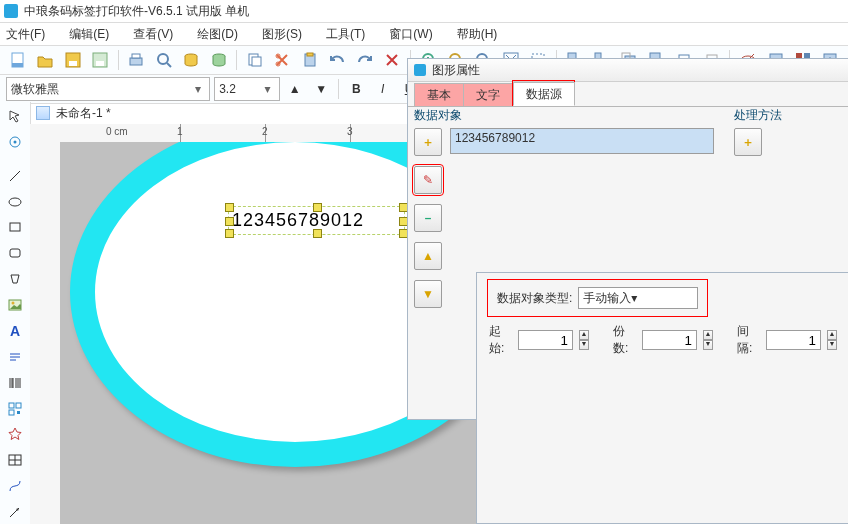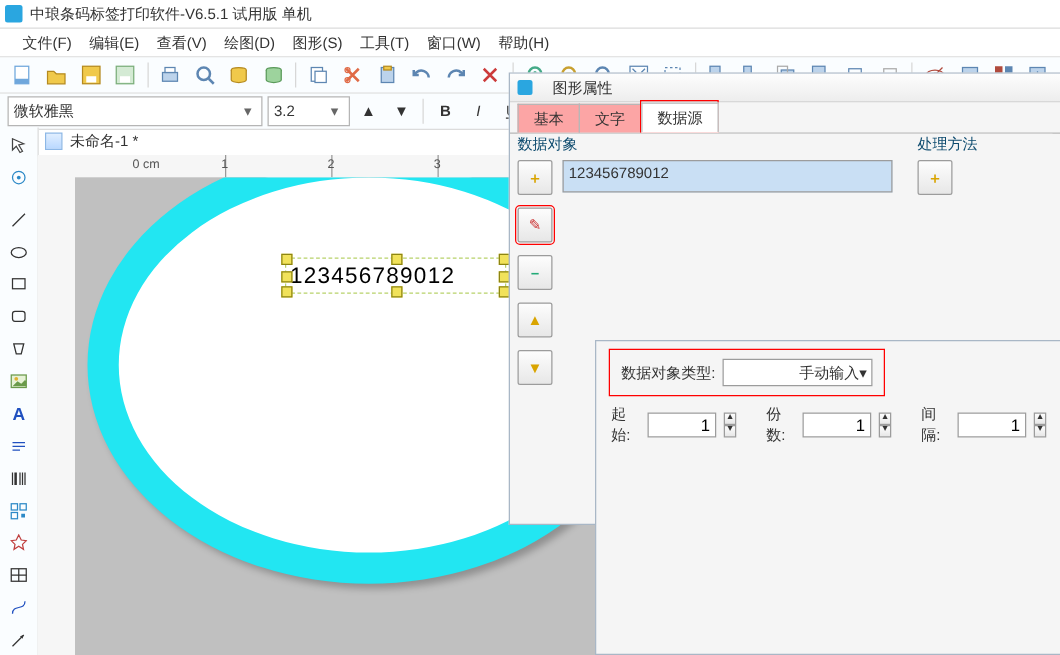--- a/index.html
+++ b/index.html
@@ -1,18 +1,18 @@
 <!DOCTYPE html>
 <html><head>
 <meta charset="utf-8">
 <style>
 html,body{margin:0;padding:0;font-family:"Microsoft YaHei","微软雅黑",sans-serif;font-size:12px;color:#333;background:#fff;width:848px;height:524px;overflow:hidden}
 .titlebar{height:22px;background:#fff;border-bottom:1px solid #dcdcdc;display:flex;align-items:center;padding:0 4px;gap:6px}
 .app-icon{width:14px;height:14px;background:#2aa6e0;border-radius:2px;display:inline-block}
-.menubar{height:22px;display:flex;align-items:center;gap:2px;padding:0 12px;border-bottom:1px solid #dcdcdc}
+.menubar{height:22px;display:flex;align-items:center;gap:12px;padding:0 0;border-bottom:1px solid #dcdcdc}
 .menu-item{padding:2px 6px}
 .toolbar1,.toolbar2{height:28px;border-bottom:1px solid #dcdcdc;display:flex;align-items:center;gap:4px;padding:0 6px;background:#fafdff}
 .tbtn{width:22px;height:22px;display:flex;align-items:center;justify-content:center;border:1px solid transparent;border-radius:2px}
 .sep{width:1px;height:20px;background:#d7d7d7;margin:0 2px}
 .font-select{width:210px;height:22px;border:1px solid #b5b5b5;background:#fff;display:flex;align-items:center;padding:0 4px;justify-content:space-between}
 .size-select{width:60px;height:22px;border:1px solid #b5b5b5;background:#fff;display:flex;align-items:center;padding:0 4px;justify-content:space-between}
 .dd-btn{width:14px;height:20px;display:flex;align-items:center;justify-content:center;color:#666}
 .main{position:absolute;top:102px;left:0;right:0;bottom:0}
 .left-tools{position:absolute;top:0;left:0;width:30px;bottom:0;border-right:1px solid #dcdcdc;background:#fafdff;display:flex;flex-direction:column;gap:2px;padding-top:2px;align-items:center}
 .lbtn{width:22px;height:22px;border:1px solid transparent;display:flex;align-items:center;justify-content:center}
@@ -21,38 +21,38 @@
 .doc-ico{width:12px;height:12px;background:linear-gradient(#e1efff,#b9d8ff);border:1px solid #8cb7e6}
 .ruler-h{position:absolute;left:30px;top:22px;right:0;height:18px;background:#f6f6f6;border-bottom:1px solid #ccc;overflow:hidden}
 .ruler-v{position:absolute;left:0;top:22px;width:30px;bottom:0;background:#f6f6f6;border-right:1px solid #ccc}
 .canvas-wrap{position:absolute;left:30px;top:40px;right:0;bottom:0;background:#c0c0c0;overflow:hidden}
 .label-shape{position:absolute;left:10px;top:-25px;width:400px;height:300px;background:#fff;border-radius:50%;border:25px solid #22e6f2;box-shadow:4px 4px 6px rgba(0,0,0,.25)}
 .text-object{position:absolute;left:172px;top:68px;font-size:18px;font-family:Arial;color:#000;letter-spacing:1px}
 .sel-marker{position:absolute;border:1px dashed #b8d26a}
 .handle{position:absolute;width:7px;height:7px;background:#f1e25a;border:1px solid #8d8512}
 .h-tl{left:-4px;top:-4px}.h-tr{right:-4px;top:-4px}.h-bl{left:-4px;bottom:-4px}.h-br{right:-4px;bottom:-4px}.h-tc{left:50%;top:-4px;margin-left:-4px}.h-bc{left:50%;bottom:-4px;margin-left:-4px}.h-ml{left:-4px;top:50%;margin-top:-4px}.h-mr{right:-4px;top:50%;margin-top:-4px}
 .prop-dialog{position:absolute;left:407px;top:58px;width:440px;height:360px;background:#f5f5f5;border:1px solid #a9b7c6}
-.prop-title{height:22px;background:linear-gradient(#fdfdfd,#ededed);border-bottom:1px solid #cfcfcf;display:flex;align-items:center;padding:0 6px;gap:16px}
+.prop-title{height:22px;background:linear-gradient(#fdfdfd,#ededed);border-bottom:1px solid #cfcfcf;display:flex;align-items:center;padding:0 6px;gap:6px}
 .tabs{height:24px;display:flex;align-items:flex-end;padding:0 6px;gap:0;border-bottom:1px solid #b7b7b7;background:#f5f5f5}
 .tab{height:22px;padding:0 12px;display:flex;align-items:center;border:1px solid #b7b7b7;border-bottom:none;background:#fca5a5;margin-right:-1px}
 .tab.active{background:#fff;border-bottom:1px solid #fff;position:relative;top:1px}
 .tab-redbox{border:1px solid red;padding:0}
 .panel-body{position:absolute;top:48px;left:6px;right:6px;bottom:6px;background:#f5f5f5}
 .section-label{font-size:12px;color:#0c4a6e}
 .listbox{border:1px solid #9c9c9c;background:#fff;height:20px;padding:2px 4px}
 .side-btns{display:flex;flex-direction:column;gap:10px}
 .sq-btn{width:26px;height:26px;border:1px solid #9c9c9c;background:linear-gradient(#fdfdfd,#e7e7e7);display:flex;align-items:center;justify-content:center;border-radius:2px}
 .redbox{outline:1px solid red;outline-offset:1px}
 .sub-dialog{position:absolute;left:476px;top:272px;width:372px;height:250px;background:#f5f5f5;border:1px solid #a9b7c6}
 .sub-title{height:20px;background:linear-gradient(#fdfdfd,#ededed);border-bottom:1px solid #cfcfcf;display:flex;align-items:center;padding:0 6px;gap:6px}
 .form-row{display:flex;align-items:center;gap:6px;margin:8px 0}
 .txt-input{border:1px solid #9c9c9c;background:#fff;height:18px;padding:0 4px;text-align:right}
 .spinner{width:12px;display:flex;flex-direction:column}
 .spin{height:8px;border:1px solid #9c9c9c;background:linear-gradient(#fdfdfd,#e7e7e7);font-size:7px;line-height:6px;text-align:center}
-.combo{border:1px solid #9c9c9c;background:#fff;height:20px;width:110px;display:flex;align-items:center;justify-content:flex-end;padding:0 4px}
+.combo{border:1px solid #9c9c9c;background:#fff;height:20px;width:110px;display:flex;align-items:center;justify-content:flex-start;padding:0 4px}
 .rule-tick{position:absolute;top:0;width:1px;height:18px;background:#999}
 .rule-lbl{position:absolute;top:2px;font-size:10px;color:#555}
 svg{display:block}
 .align-btn{width:22px;height:22px;display:flex;align-items:center;justify-content:center}
 textarea.big{width:345px;height:92px;border:1px solid #9c9c9c;background:#fff;resize:none;font:12px "Microsoft YaHei";padding:4px}
 </style>
 </head>
 <body>
 
 <div class="titlebar">

